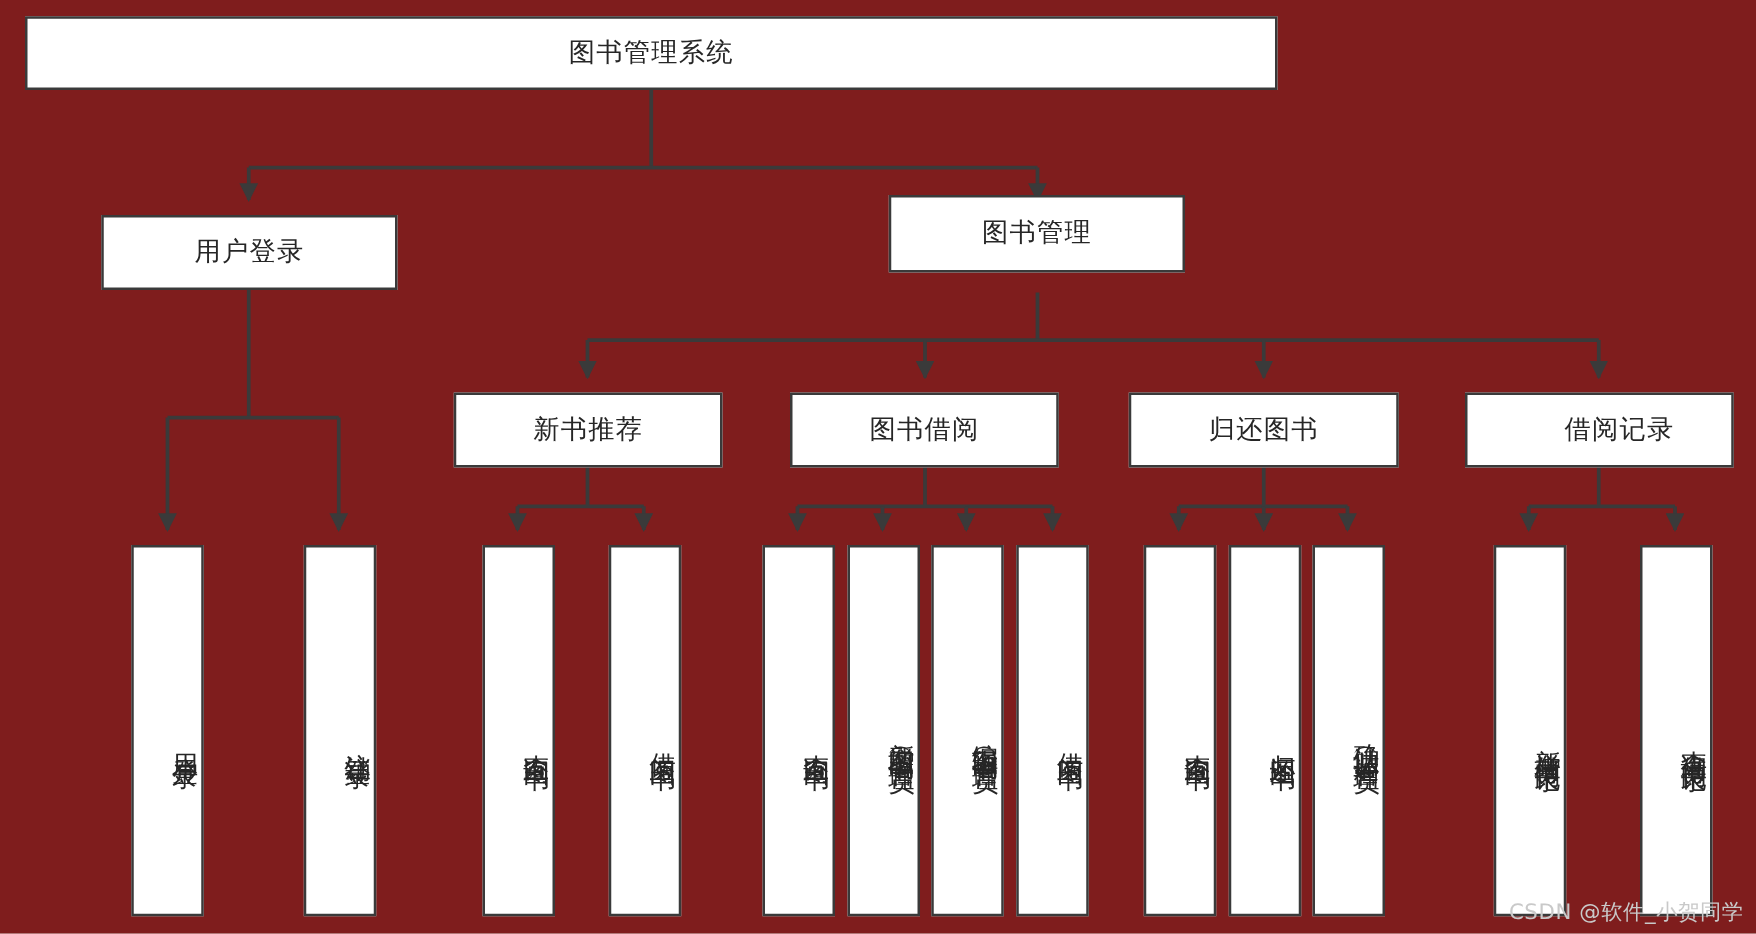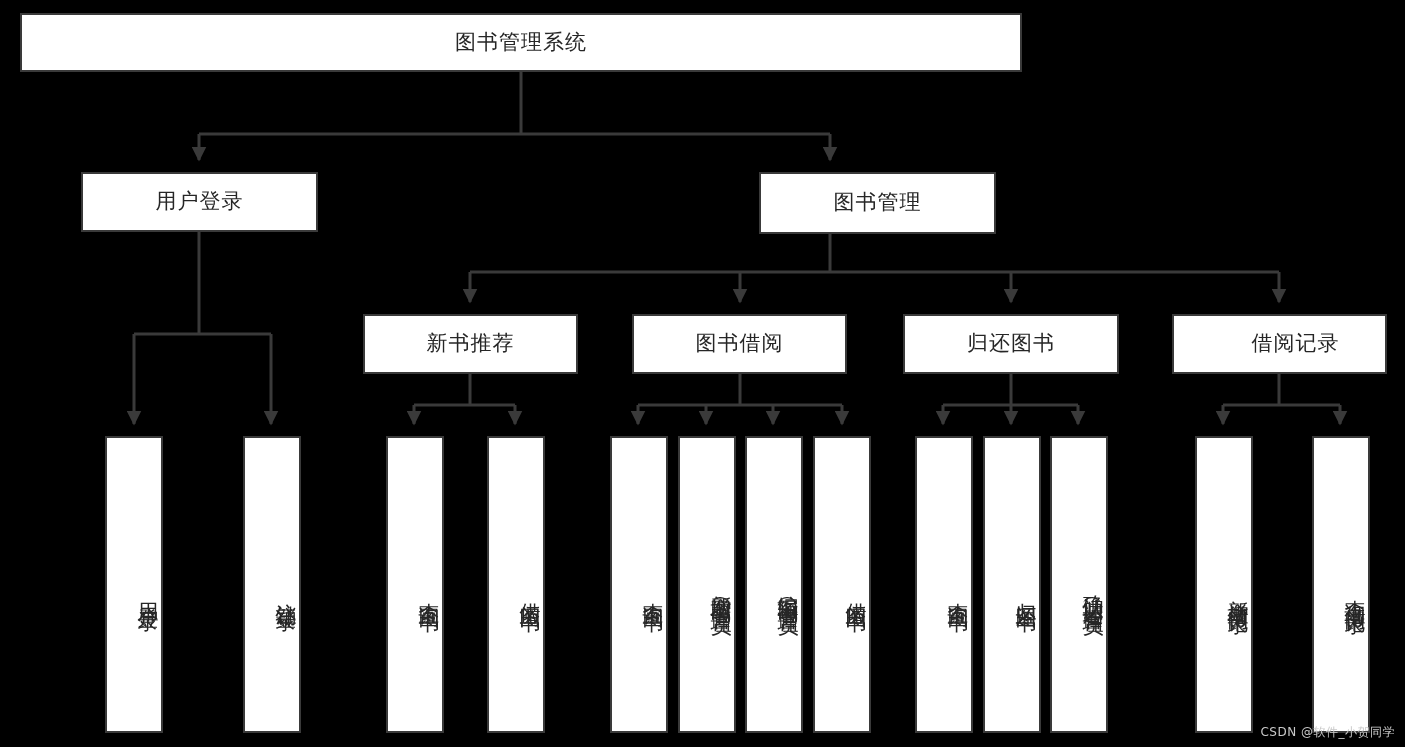--- a/index.html
+++ b/index.html
@@ -8,21 +8,21 @@
     padding: 0;
     background: #ffffff;
   }
   body {
     font-family: "DejaVu Sans", "Liberation Sans", sans-serif;
   }
   #diagram-root {
     position: relative;
     width: 1405px;
     height: 747px;
-    background: #000000;
+    background: #7f1d1d;
     overflow: hidden;
   }
   #diagram-svg {
     position: absolute;
     left: 0;
     top: 0;
     width: 1405px;
     height: 747px;
   }
   .node {
@@ -55,21 +55,21 @@
     display: block;
     white-space: pre-line;
   }
   .node.vertical .node-label {
     white-space: normal;
   }
   #watermark {
     position: absolute;
     right: 10px;
     bottom: 6px;
-    font-size: 12px;
+    font-size: 17px;
     color: #c9c9c9;
     letter-spacing: 0.5px;
     z-index: 5;
     white-space: nowrap;
     user-select: none;
   }
 </style>
 </head>
 <body>
 
@@ -125,21 +125,21 @@
     </g>
   </svg>
 
   <div class="node horizontal" style="left:20px; top:13px; width:1002px; height:59px;">
     <span class="node-label">图书管理系统</span>
   </div>
 
   <div class="node horizontal" style="left:81px; top:172px; width:237px; height:60px;">
     <span class="node-label">用户登录</span>
   </div>
-  <div class="node horizontal" style="left:711px; top:172px; width:237px; height:62px;margin-left:48px;">
+  <div class="node horizontal" style="left:711px; top:156px; width:237px; height:62px;">
     <span class="node-label">图书管理</span>
   </div>
 
   <div class="node horizontal" style="left:363px; top:314px; width:215px; height:60px;">
     <span class="node-label">新书推荐</span>
   </div>
   <div class="node horizontal" style="left:632px; top:314px; width:215px; height:60px;text-align:center;">
     <span class="node-label">图书借阅</span>
   </div>
   <div class="node horizontal" style="left:903px; top:314px; width:216px; height:60px;">

